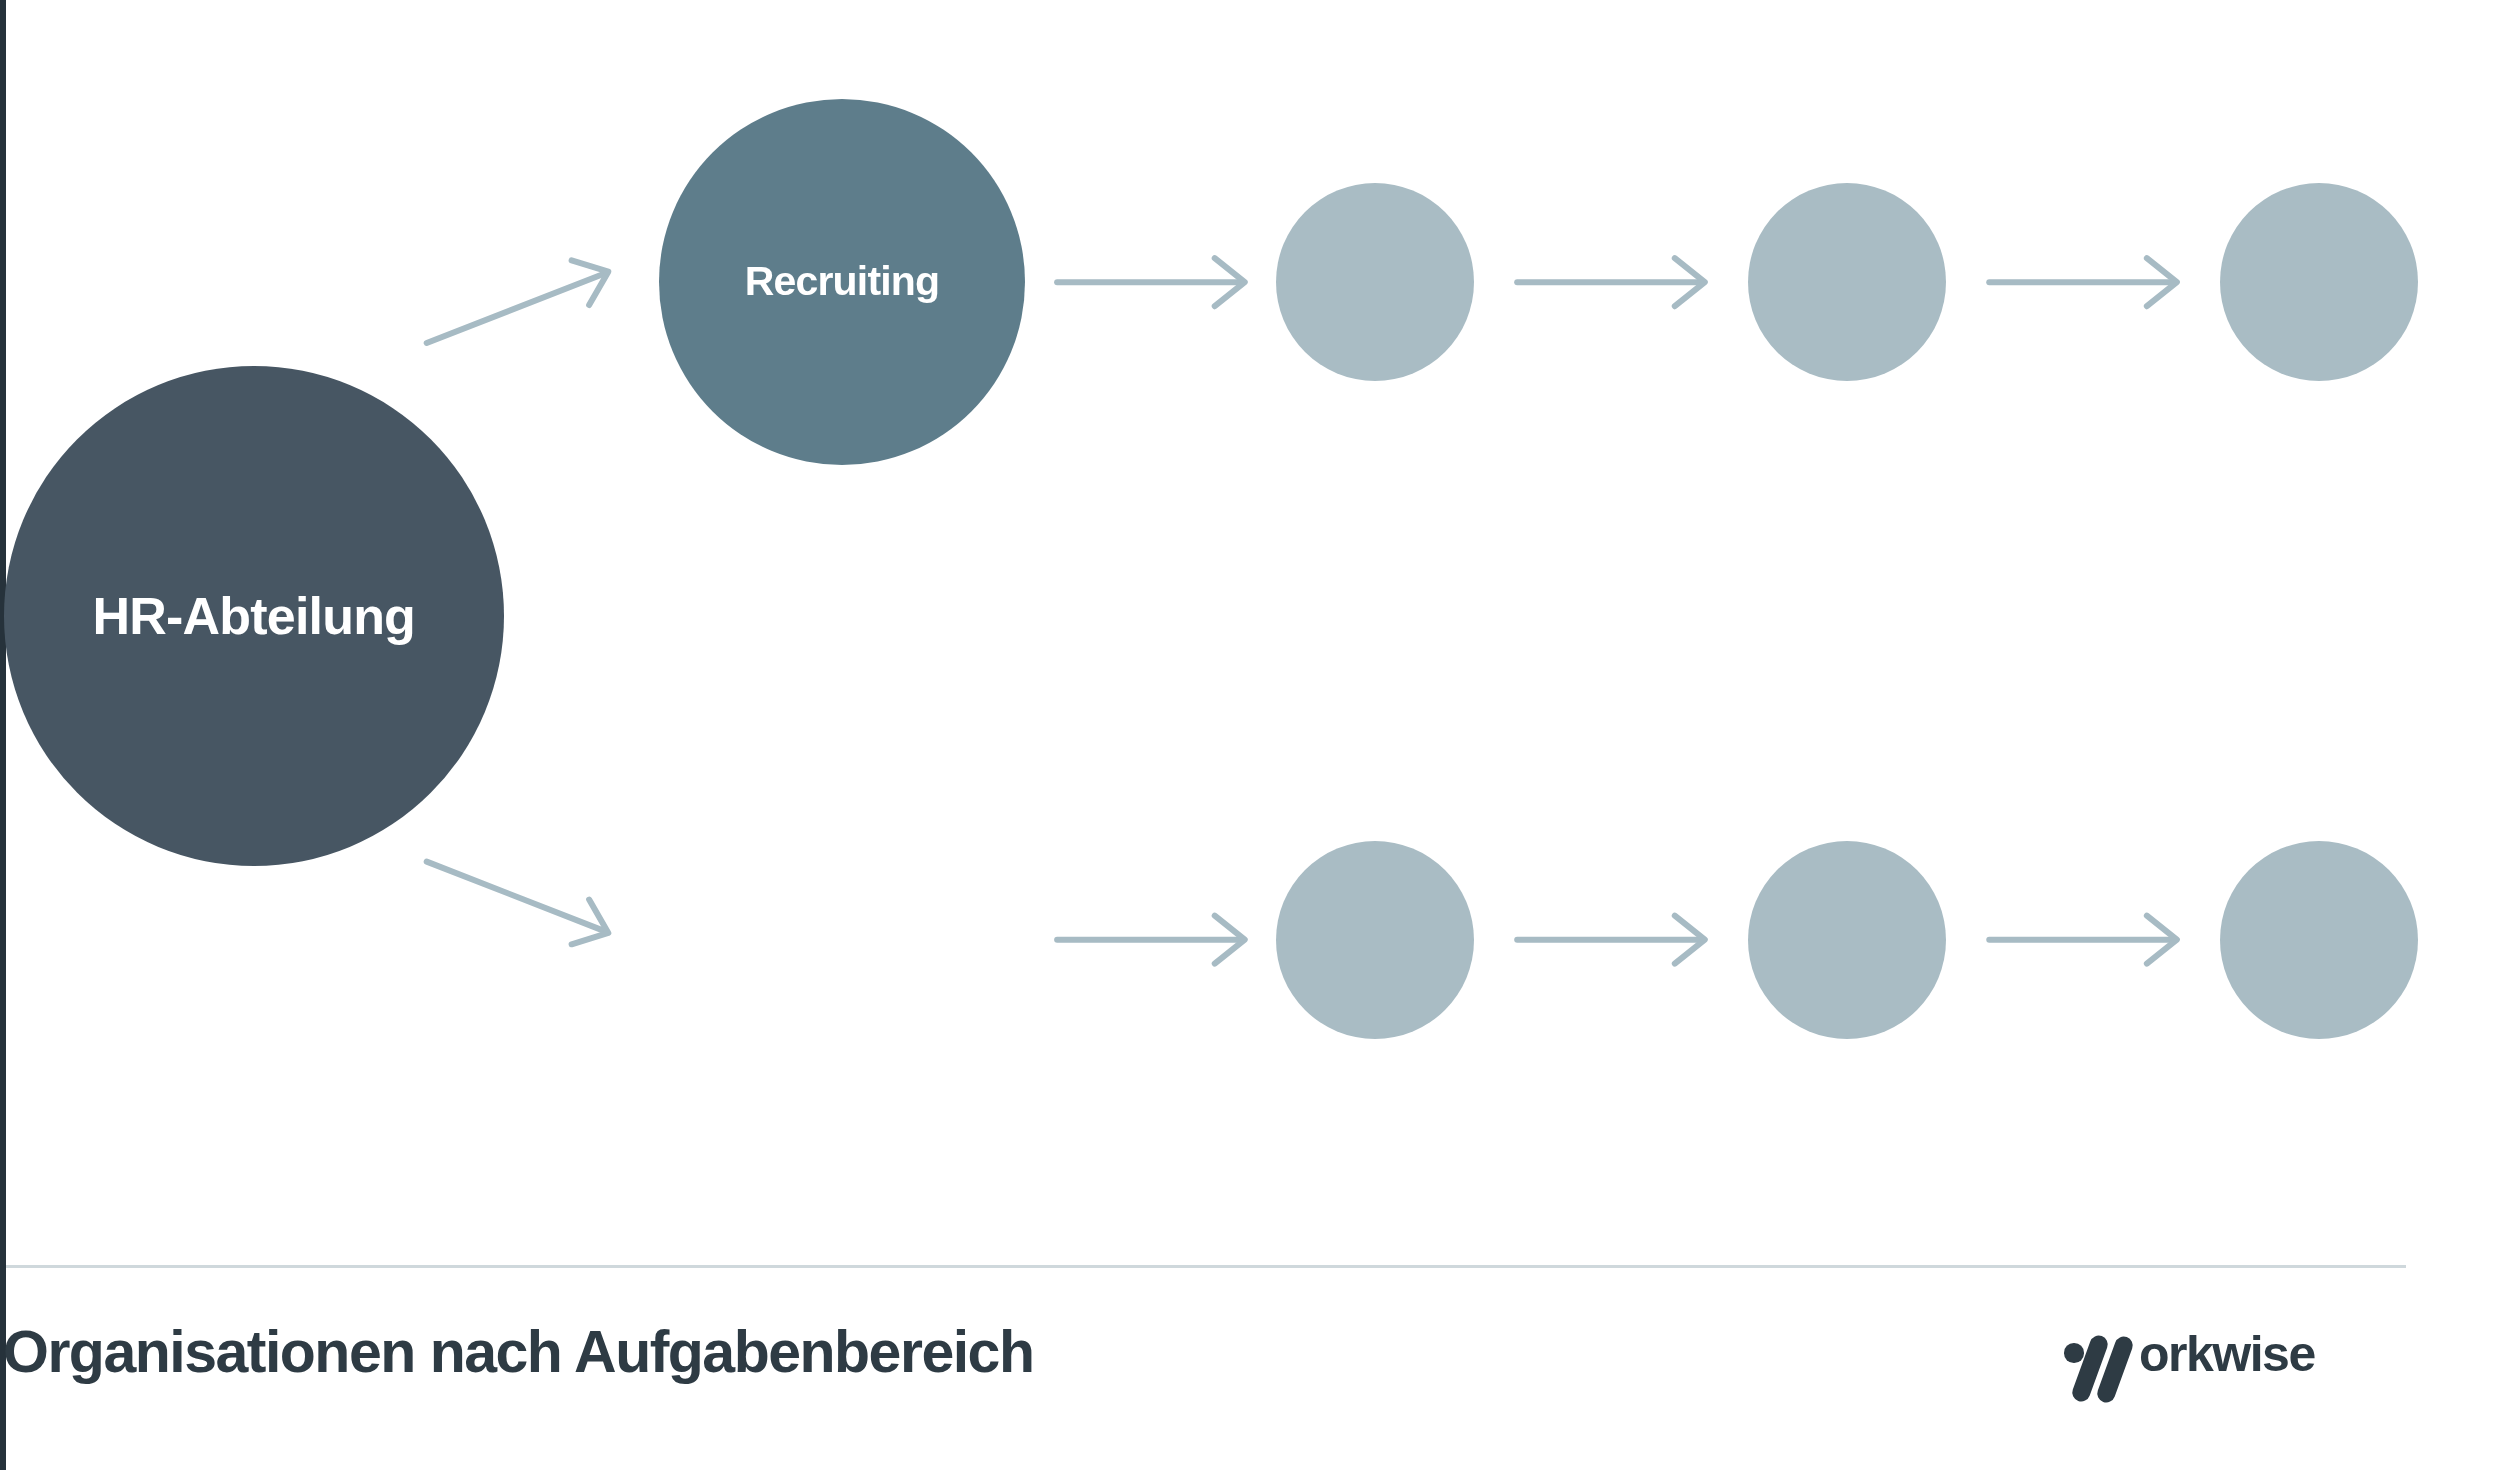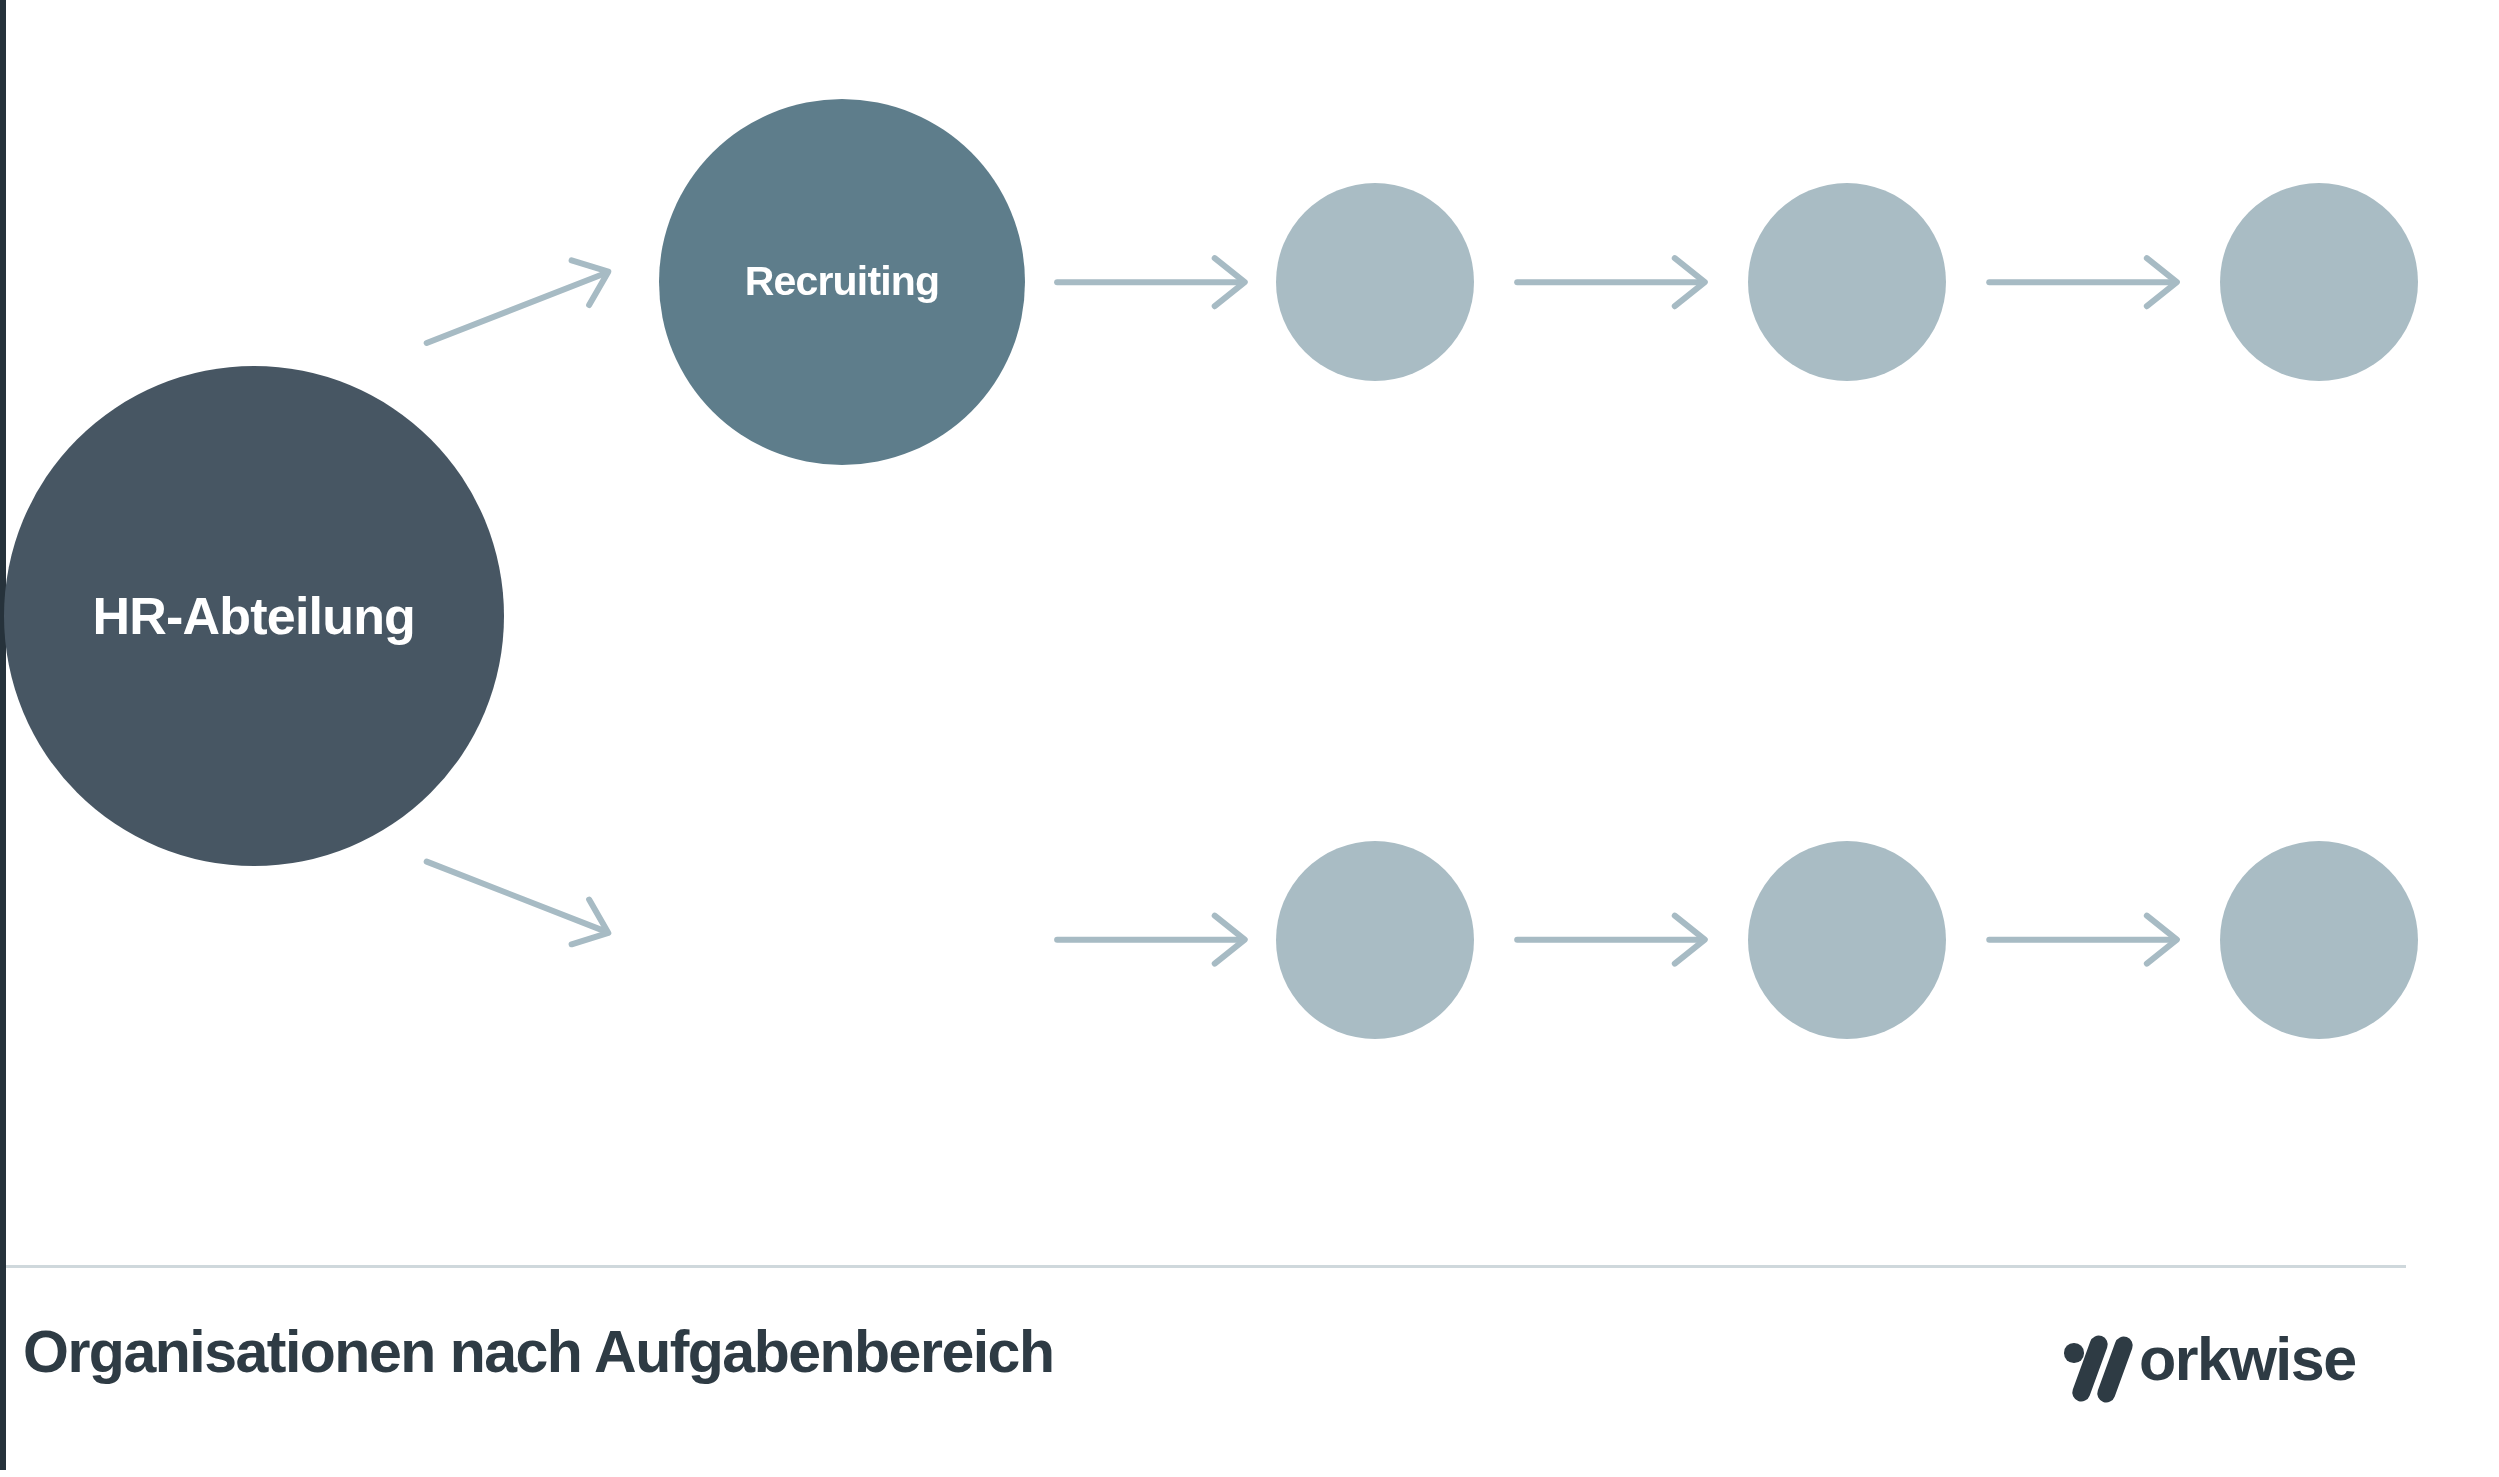--- a/index.html
+++ b/index.html
@@ -48,36 +48,35 @@
   }
   .divider{
     position:absolute;left:6px;top:1265px;width:2400px;height:3px;
     background:var(--divider,#cfd8dc);
   }
   .caption{
     position:absolute;left:3px;top:1318px;
     font-size:59px;font-weight:700;letter-spacing:-1.5px;
     color:var(--text-dark,#2e3b44);
     white-space:nowrap;
-    margin-left:20px;
   }
   .logo{position:absolute;left:2058px;top:1306px;width:353px;height:105px;}
   .logo .dot{
     position:absolute;left:6px;top:37px;width:19.5px;height:19.5px;border-radius:50%;
     background:var(--text-dark,#2e3b44);
   }
   .logo .bar{
     position:absolute;width:18px;height:69px;border-radius:9.8px;
     background:var(--text-dark,#2e3b44);
   }
   .logo .b1{left:22.5px;top:28px;transform:rotate(20deg);}
   .logo .b2{left:48px;top:29px;transform:rotate(20deg);}
   .logo-text{
     position:absolute;left:81px;top:22.5px;
-    font-size:61px;font-weight:700;letter-spacing:-1.5px;line-height:1;
+    font-size:50px;font-weight:700;letter-spacing:-1.5px;line-height:1;
     color:var(--text-dark,#2e3b44);
   }
 </style>
 </head>
 <body>
 
 <div class="canvas">
 
   <div class="edge-line"></div>
 

